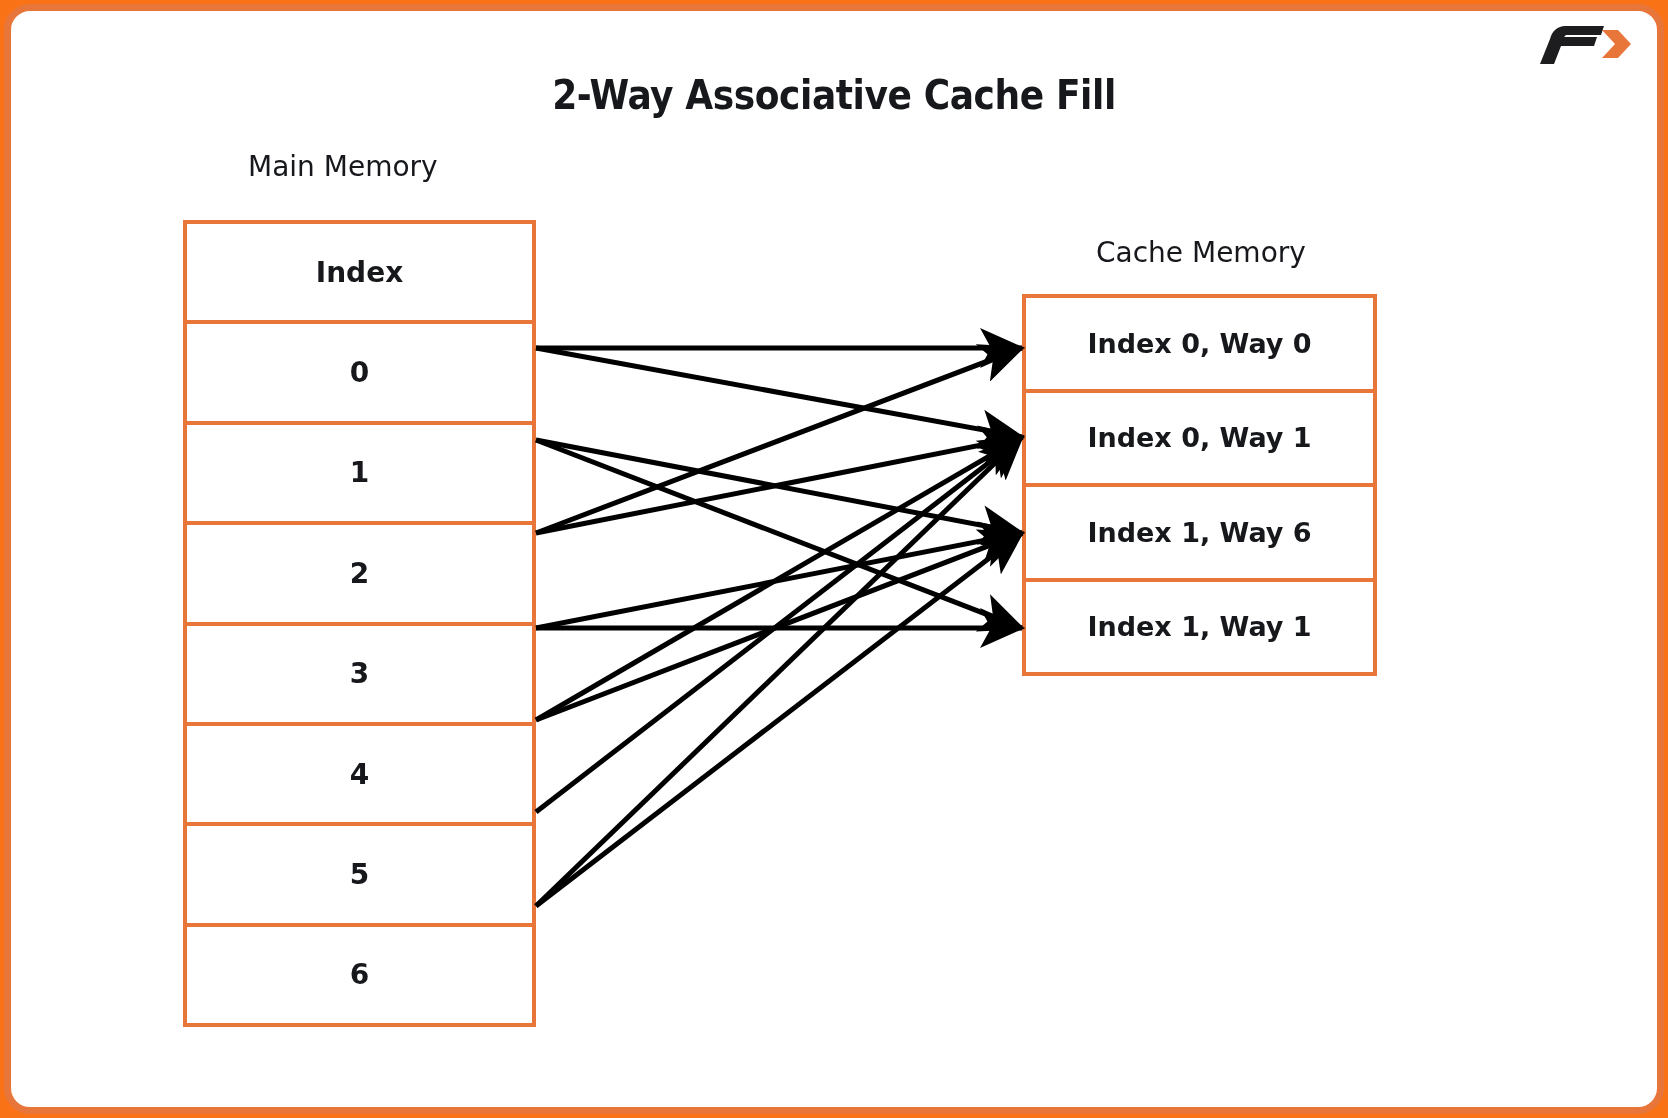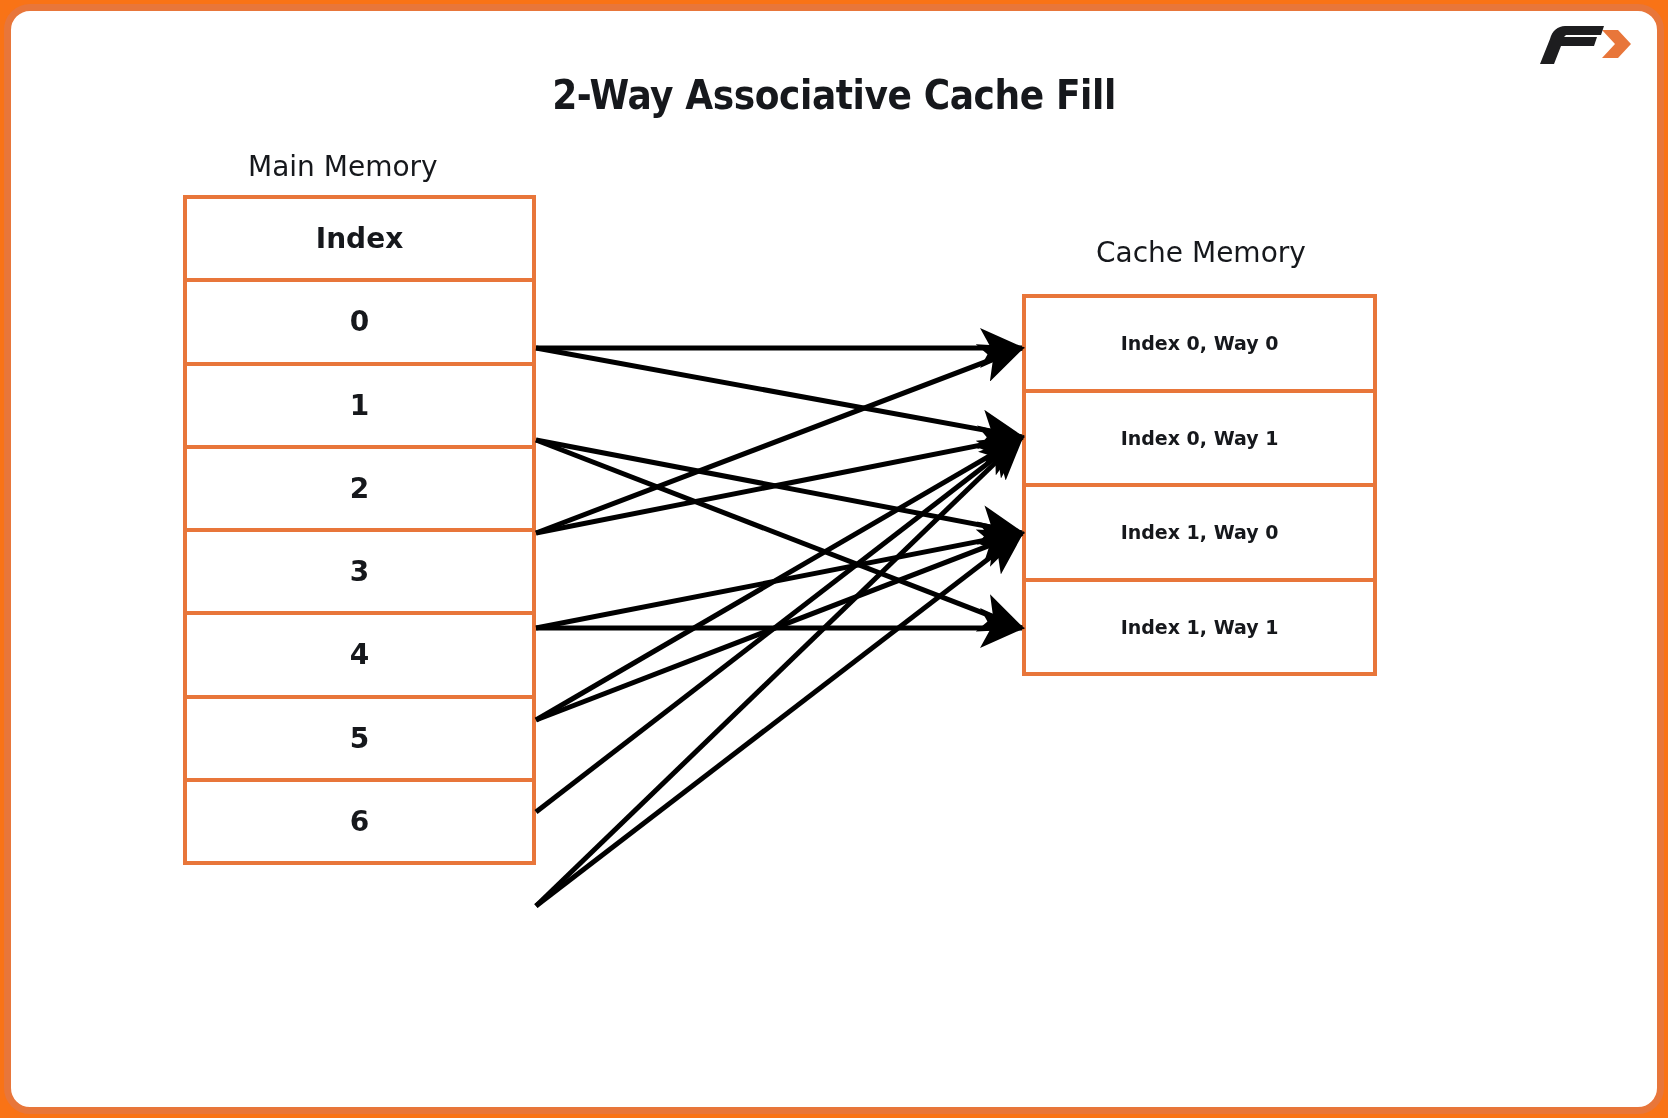--- a/index.html
+++ b/index.html
@@ -70,23 +70,23 @@
   .mem-table {
     position: absolute;
     box-sizing: border-box;
     background: #ffffff;
     border: 4px solid #e8763a;
     display: flex;
     flex-direction: column;
   }
   #main-memory {
     left: 183px;
-    top: 195px;
+    top: 220px;
     width: 353px;
-    height: 670px;
+    height: 807px;
   }
   #cache-memory {
     left: 1022px;
     top: 294px;
     width: 355px;
     height: 382px;
   }
   .mem-row {
     flex: 1 1 0;
     display: flex;
@@ -95,21 +95,21 @@
     box-sizing: border-box;
     border-bottom: 4px solid #e8763a;
     font-size: 27px;
     font-weight: bold;
     color: #16181c;
     font-family: "DejaVu Sans", "Liberation Sans", sans-serif;
     white-space: nowrap;
   }
   .mem-row:last-child { border-bottom: none; text-align: center; }
   #main-memory .mem-row { font-size: 28px; }
-  #cache-memory .mem-row { font-size: 19px; }
+  #cache-memory .mem-row { font-size: 27px; }
 
   
   #arrows {
     position: absolute;
     left: 0;
     top: 0;
     width: 1668px;
     height: 1118px;
     pointer-events: none;
   }
@@ -143,21 +143,21 @@
     <div class="mem-row">2</div>
     <div class="mem-row">3</div>
     <div class="mem-row">4</div>
     <div class="mem-row">5</div>
     <div class="mem-row">6</div>
   </div>
 
   <div class="mem-table" id="cache-memory">
     <div class="mem-row">Index 0, Way 0</div>
     <div class="mem-row">Index 0, Way 1</div>
-    <div class="mem-row">Index 1, Way 0</div>
+    <div class="mem-row">Index 1, Way 6</div>
     <div class="mem-row">Index 1, Way 1</div>
   </div>
 
   <svg id="arrows" viewBox="0 0 1668 1118" width="1668" height="1118">
     <defs>
       <marker id="ah" markerWidth="9" markerHeight="8" refX="8.4" refY="4" orient="auto" markerUnits="strokeWidth">
         <path d="M0,0 L9,4 L0,8 L2.2,4 Z" fill="#000000"></path>
       </marker>
     </defs>
     <g id="arrow-group">

